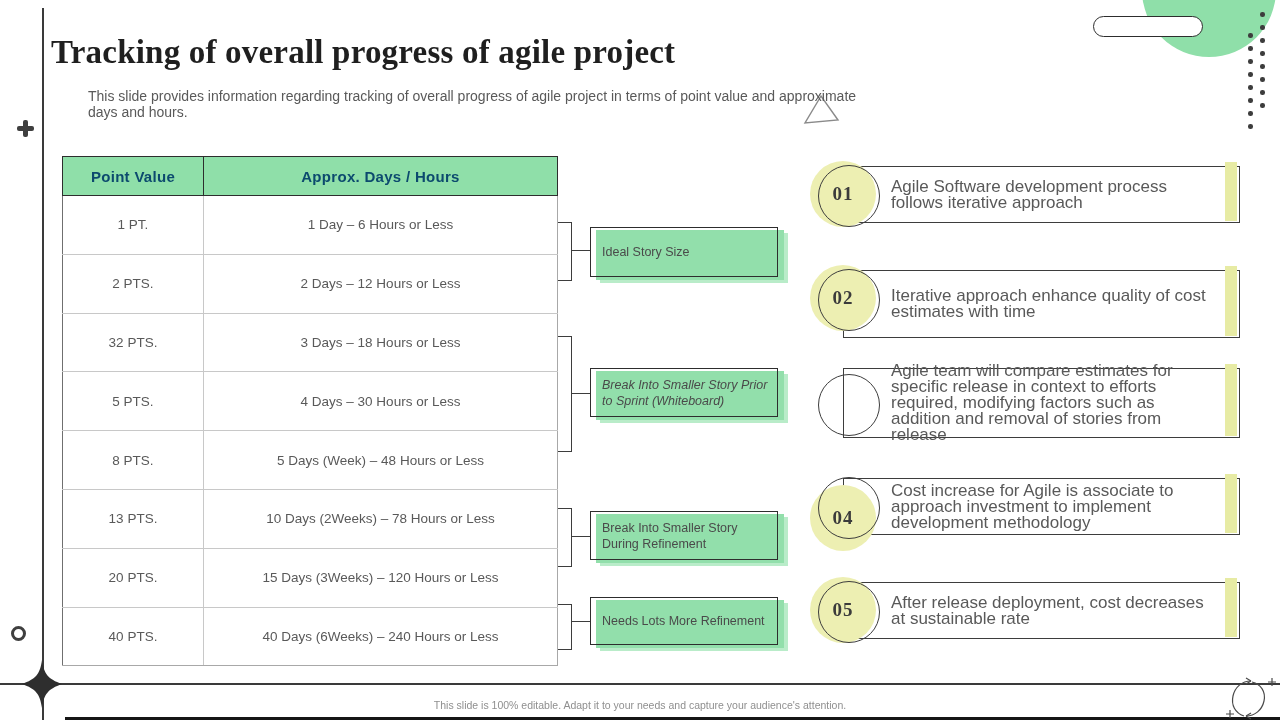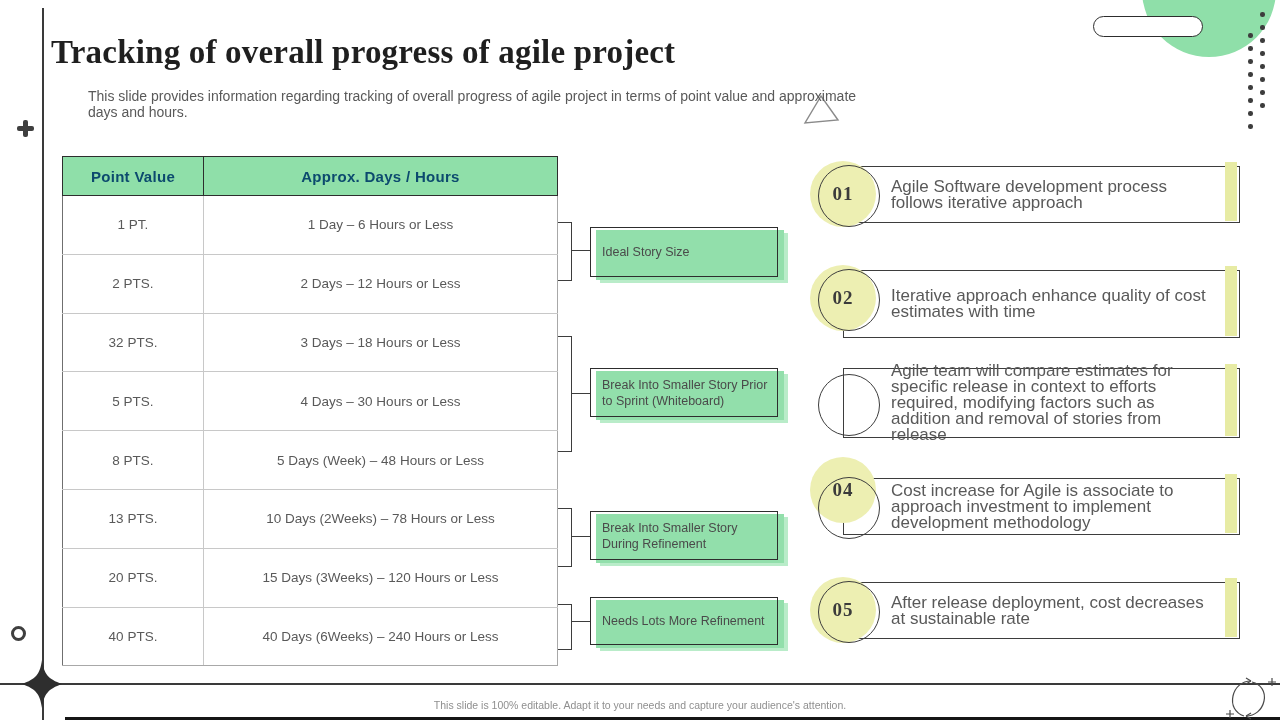--- a/index.html
+++ b/index.html
@@ -184,21 +184,21 @@
   <div class="bracket" style="top:604px;height:44px;"></div>
   <div class="connector" style="top:621px;"></div>
 
   <div class="glabel" style="top:227px;height:50px;">
     <div class="shadow"></div>
     <div class="fill"></div>
     <div class="frame">
         <span>Ideal Story Size</span>
       </div>
   </div>
-  <div class="glabel" style="top:368px;height:49px;">
+  <div class="glabel" style="top:368px;height:49px;font-style:italic;">
     <div class="shadow"></div>
     <div class="fill"></div>
     <div class="frame">
         <span>Break Into Smaller Story Prior to Sprint (Whiteboard)</span>
       </div>
   </div>
   <div class="glabel" style="top:511px;height:49px;">
     <div class="shadow"></div>
     <div class="fill"></div>
     <div class="frame">
@@ -230,21 +230,21 @@
   <div class="pt-box" style="top:368px;height:70px;">
     <span class="txt">Agile team will compare estimates for specific release in context to efforts required, modifying factors such as addition and removal of stories from release</span>
     <div class="pt-strip"></div>
   </div>
   <div class="pt-outline" style="top:374px;"></div>
 
   <div class="pt-box" style="top:478px;height:57px;">
     <span class="txt">Cost increase for Agile is associate to approach investment to implement development methodology</span>
     <div class="pt-strip"></div>
   </div>
-  <div class="pt-circle" style="top:457px;">04</div>
+  <div class="pt-circle" style="top:485px;">04</div>
   <div class="pt-outline" style="top:477px;"></div>
 
   <div class="pt-box" style="top:582px;height:57px;">
     <span class="txt">After release deployment, cost decreases at sustainable rate</span>
     <div class="pt-strip"></div>
   </div>
   <div class="pt-circle" style="top:577px;">05</div>
   <div class="pt-outline" style="top:581px;"></div>
 
   <div class="footer">This slide is 100% editable. Adapt it to your needs and capture your audience's attention.</div>

